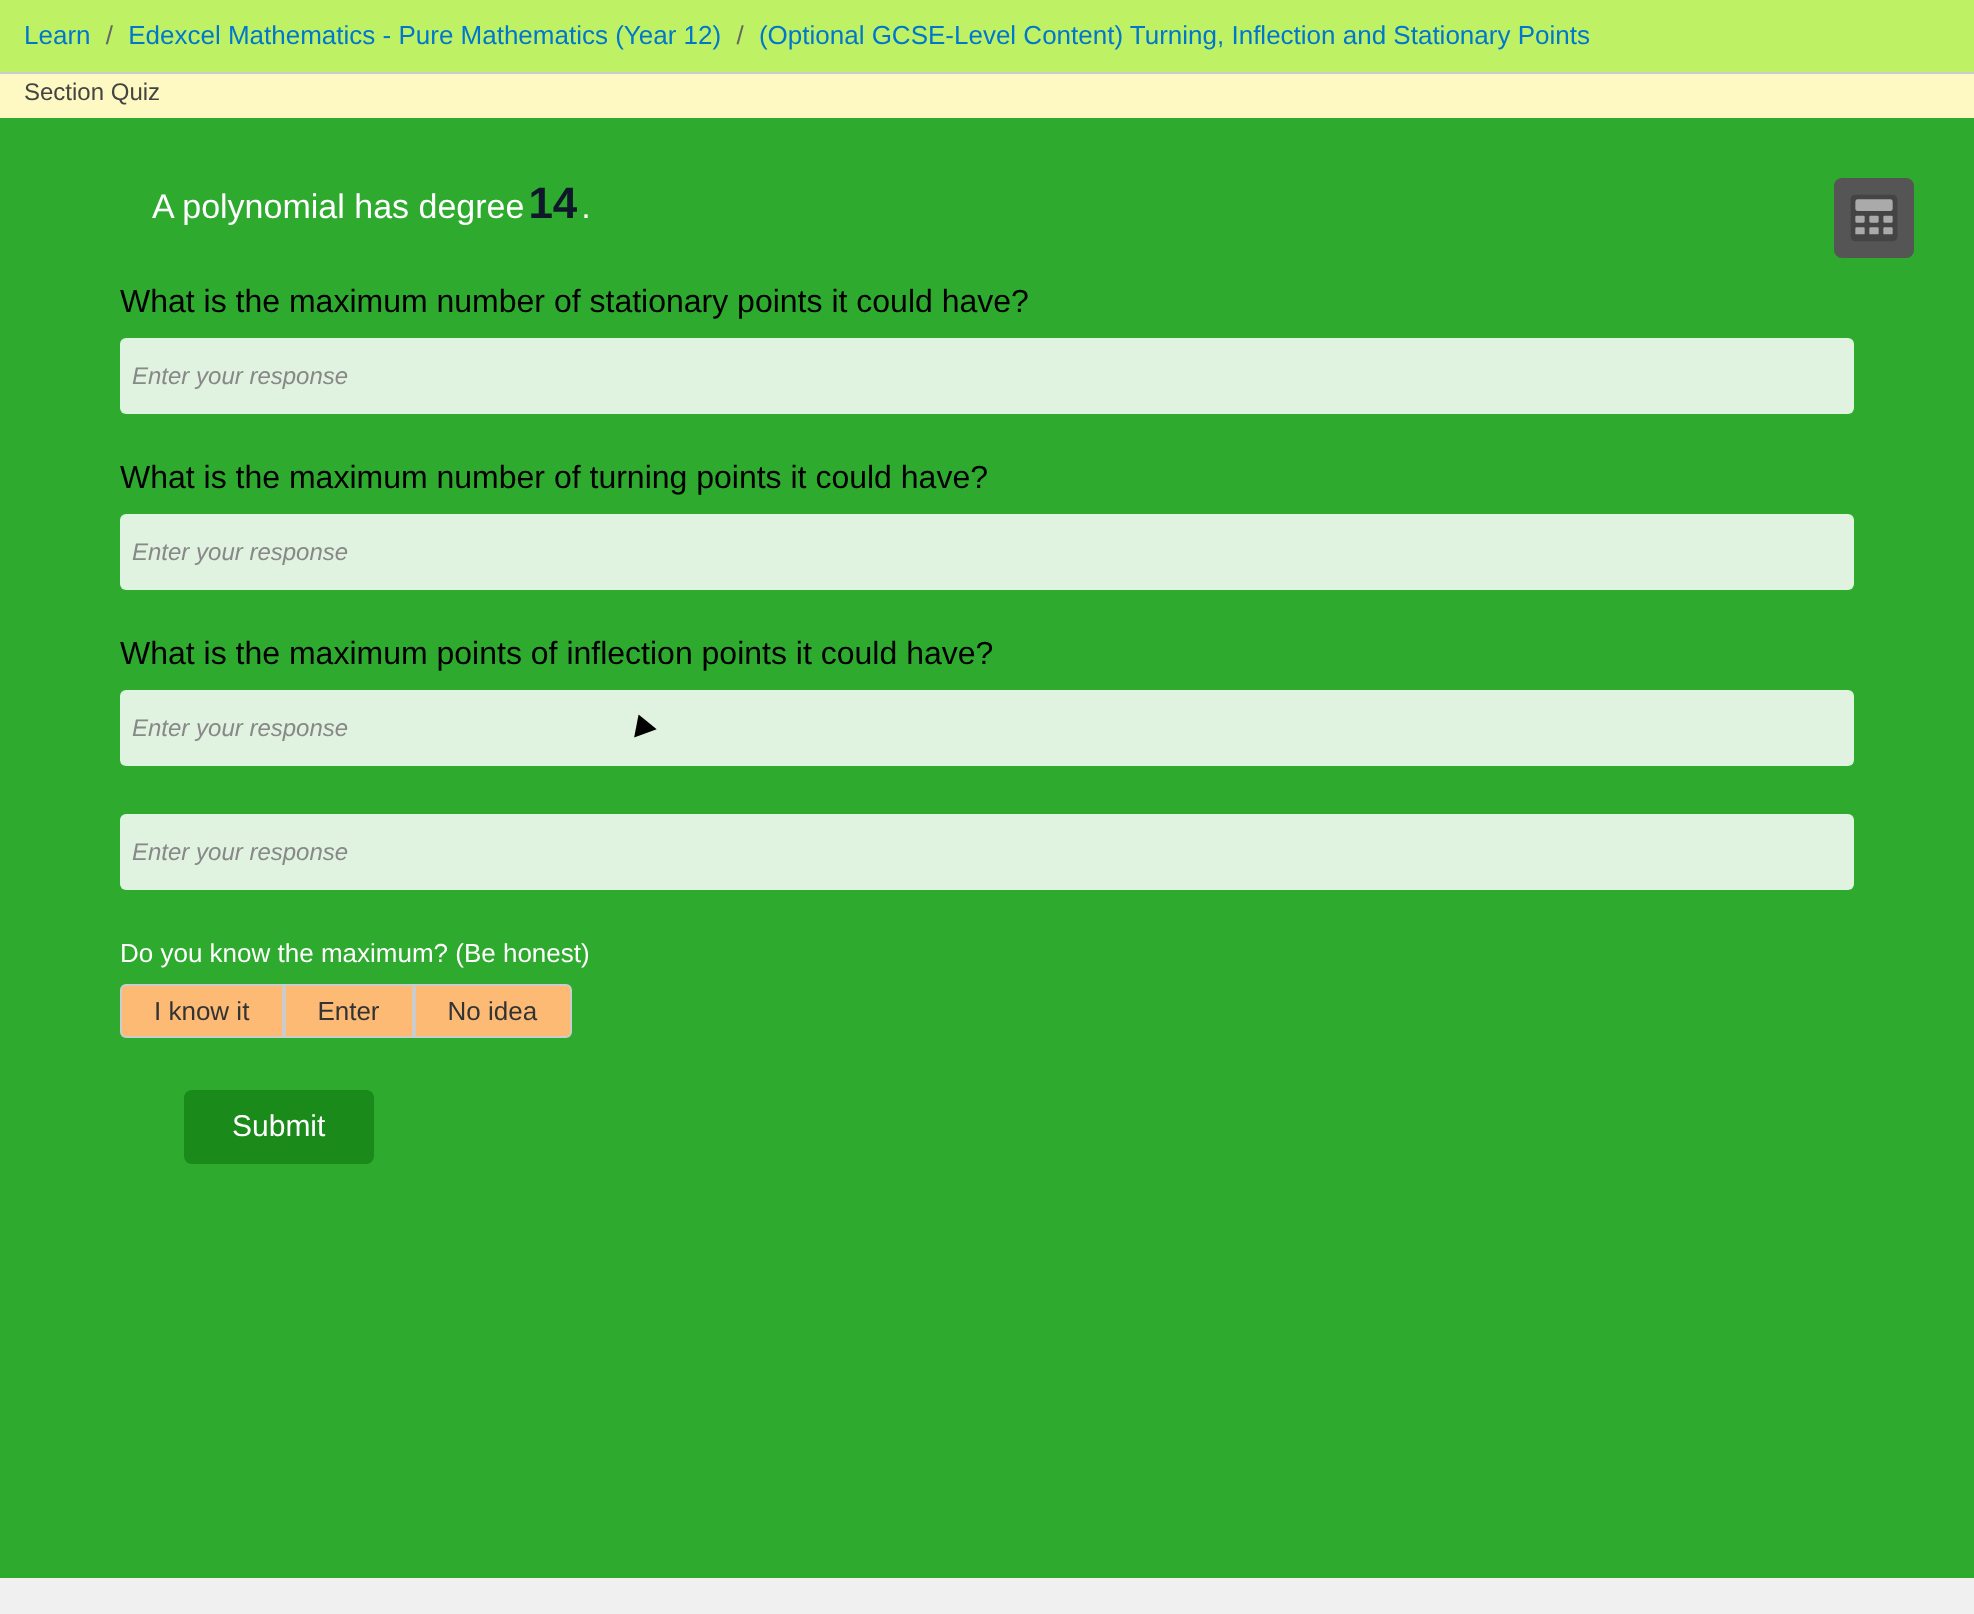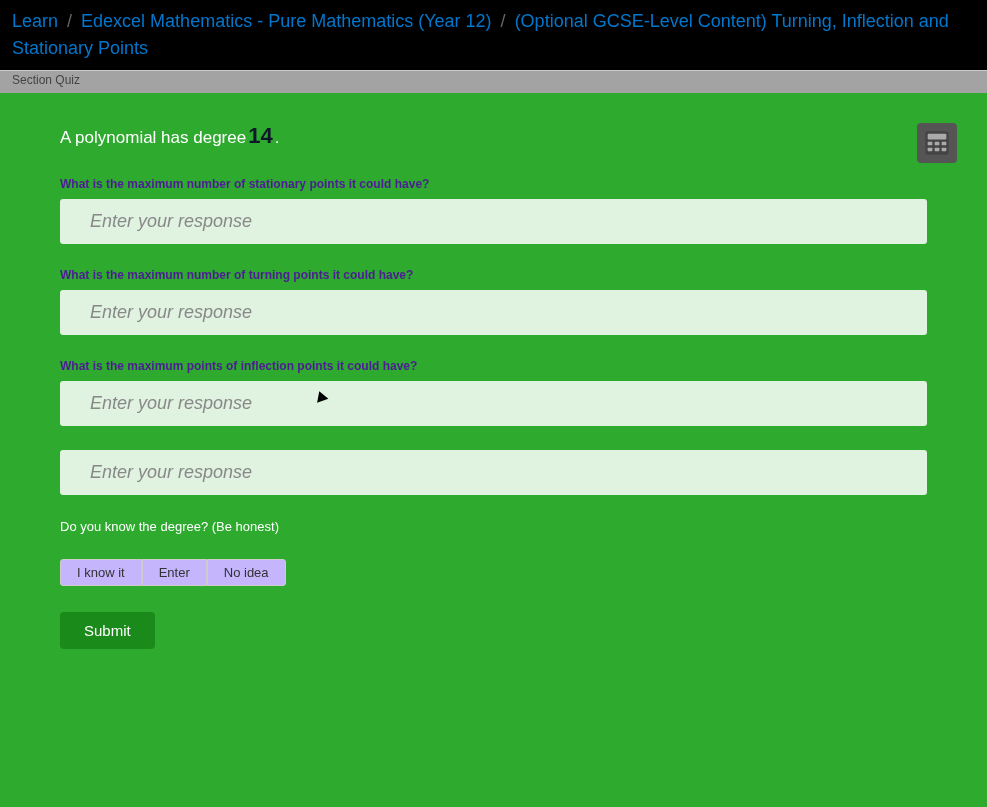--- a/index.html
+++ b/index.html
@@ -6,59 +6,60 @@
     body {
       font-family: Arial, sans-serif;
       background: #f0f0f0;
       width: 987px;
       min-height: 807px;
       overflow-x: hidden;
     }
 
     
     .breadcrumb-bar {
-      background: #000000;
+      background: #bef264;
       padding: 8px 12px;
-      font-size: 18px;
+      font-size: 13px;
       color: #333;
       border-bottom: 1px solid #ccc;
       line-height: 1.5;
     }
     .breadcrumb-bar a {
       color: #0077cc;
       text-decoration: none;
     }
     .breadcrumb-bar .separator {
       margin: 0 4px;
       color: #666;
     }
     .breadcrumb-section {
       font-size: 12px;
       color: #444;
       padding: 2px 12px 6px;
-      background: #a3a3a3;
+      background: #fef9c3;
     }
 
     
     .main-content {
       background: #2eaa2e;
       min-height: 730px;
       padding: 30px 60px 40px 60px;
       position: relative;
     }
 
     
     .question-block {
       margin-bottom: 28px;
     }
 
     .question-title-row {
       display: flex;
       align-items: baseline;
       margin-bottom: 16px;
+      margin-left: 16px;
     }
 
     .question-text {
       color: #fff;
       font-size: 17px;
       font-weight: 500;
     }
 
     .degree-number {
       font-size: 22px;
@@ -85,33 +86,33 @@
       width: 28px;
       height: 28px;
     }
 
     
     .sub-question {
       margin-bottom: 24px;
     }
 
     .sub-question-label {
-      color: #4c1d95;
-      font-size: 12px;
-      font-weight: 700;
+      color: #000000;
+      font-size: 16px;
+      font-weight: 400;
       margin-bottom: 8px;
     }
 
     .response-input {
       width: 100%;
-      padding: 12px 30px;
+      padding: 12px 6px;
       background: rgba(255,255,255,0.85);
       border: none;
       border-radius: 3px;
-      font-size: 18px;
+      font-size: 12px;
       color: #555;
       outline: none;
     }
     .response-input::placeholder {
       color: #888;
       font-style: italic;
     }
 
     
     .know-answer-row {
@@ -124,42 +125,42 @@
       margin-bottom: 8px;
     }
     .know-answer-buttons {
       display: flex;
       gap: 0;
     }
     .know-btn {
       padding: 5px 16px;
       font-size: 13px;
       border: 1px solid #ccc;
-      background: #c4b5fd;
+      background: #fdba74;
       cursor: pointer;
       color: #333;
-      margin-top: 17px;
     }
     .know-btn:first-child {
       border-radius: 3px 0 0 3px;
     }
     .know-btn:last-child {
       border-radius: 0 3px 3px 0;
     }
 
     
     .submit-btn {
       background: #1a8a1a;
       color: #fff;
       border: none;
       padding: 10px 24px;
       font-size: 15px;
       border-radius: 4px;
       cursor: pointer;
       margin-top: 10px;
+      margin-left: 32px;
     }
 
     .cursor-indicator {
       position: absolute;
       left: 315px;
       top: 298px;
       width: 0;
       height: 0;
       border-left: 6px solid transparent;
       border-right: 6px solid transparent;
@@ -228,21 +229,21 @@
     <input class="response-input" type="text" placeholder="Enter your response" style="">
   </div>
 
   
   <div class="sub-question">
     <input class="response-input" type="text" placeholder="Enter your response" style="">
   </div>
 
   
   <div class="know-answer-row">
-    <div class="know-answer-label">Do you know the degree? (Be honest)</div>
+    <div class="know-answer-label">Do you know the maximum? (Be honest)</div>
     <div class="know-answer-buttons">
       <button class="know-btn">I know it</button>
       <button class="know-btn">Enter</button>
       <button class="know-btn">No idea</button>
     </div>
   </div>
 
   
   <button class="submit-btn">Submit</button>
 

